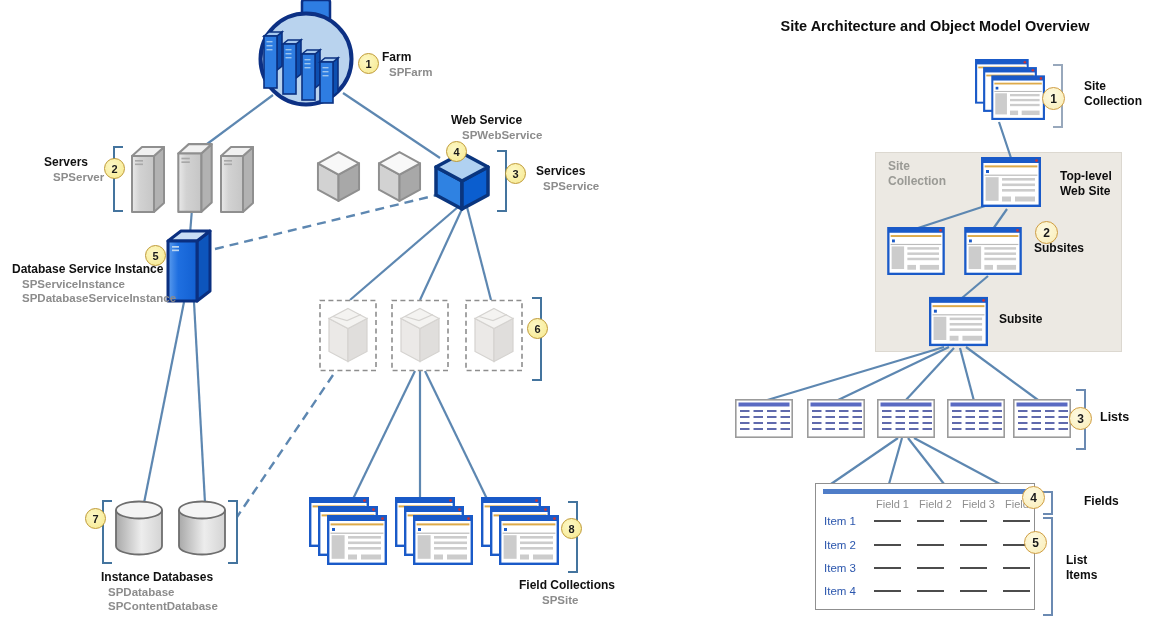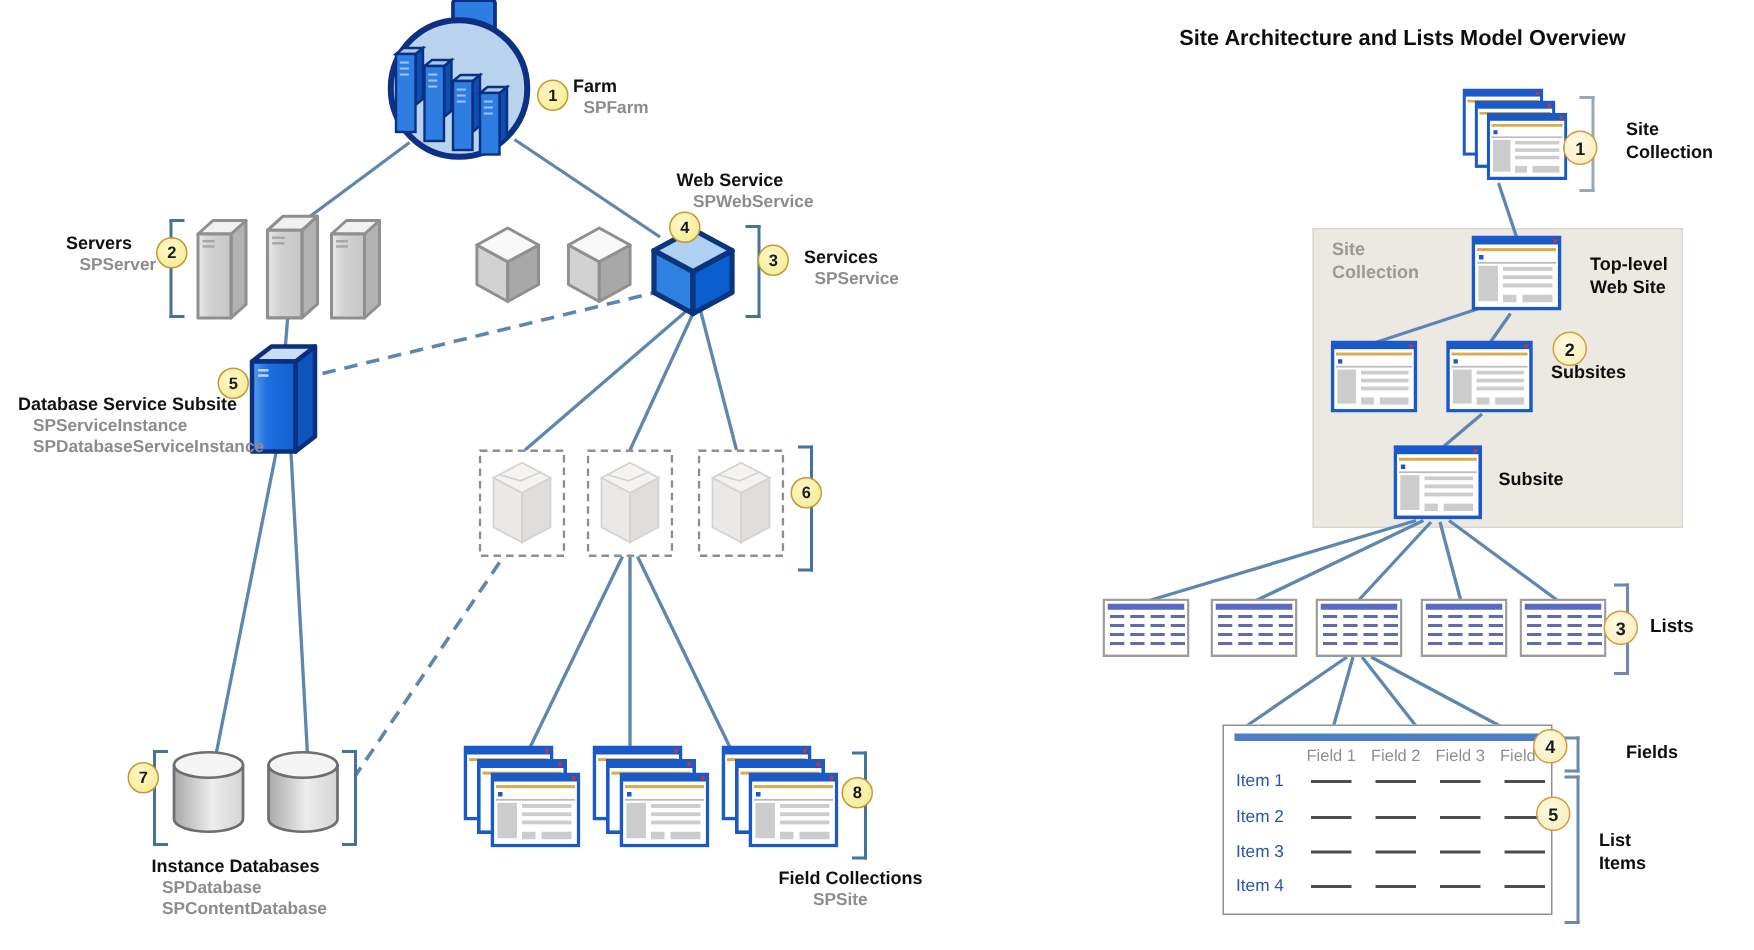--- a/index.html
+++ b/index.html
@@ -26,21 +26,21 @@
          border:1px solid #dcd8d0;z-index:0;}
   .beige-lbl{position:absolute;left:12px;top:6px;width:80px;font-weight:bold;color:#9a9a95;font-size:12px;line-height:1.25;}
   .r-title{position:absolute;left:752px;top:18px;width:366px;text-align:center;
            font-weight:bold;font-size:14.5px;color:#0d0d0d;z-index:3;}
   .r-lbl{position:absolute;z-index:3;font-weight:bold;font-size:12px;color:#0d0d0d;line-height:1.25;}
   
   .dtable{position:absolute;left:815px;top:483px;width:218px;height:125px;background:#fff;
           border:1px solid #8f8f8f;z-index:2;}
   .dtable .bluebar{position:absolute;left:7px;top:5px;width:204px;height:5px;background:#4f7dc8;}
   .dtable .fhead{position:absolute;left:50px;top:14px;display:flex;}
-  .dtable .fhead span{width:43px;text-align:center;color:#8f8f8f;font-size:11px;}
+  .dtable .fhead span{width:43px;text-align:right;color:#8f8f8f;font-size:11px;}
   .drow{position:absolute;left:8px;display:flex;align-items:center;height:12px;}
   .drow .ilabel{width:42px;color:#2b56ad;font-size:11.5px;}
   .drow .dcell{width:43px;display:flex;justify-content:center;}
   .drow .dash{width:27px;height:2.6px;background:#4c4c4c;}
 </style>
 </head>
 <body>
 
 <div id="canvas">
 
@@ -311,35 +311,35 @@
   </div>
   <div class="lbl" style="left:451px;top:113px">
     <div class="t">Web Service</div>
     <div class="c" style="margin-left:11px">SPWebService</div>
   </div>
   <div class="lbl" style="left:536px;top:164px">
     <div class="t">Services</div>
     <div class="c" style="margin-left:7px">SPService</div>
   </div>
   <div class="lbl" style="left:12px;top:262px">
-    <div class="t">Database Service Subsite</div>
+    <div class="t">Database Service Instance</div>
     <div class="c" style="margin-left:10px">SPServiceInstance</div>
     <div class="c" style="margin-left:10px">SPDatabaseServiceInstance</div>
   </div>
   <div class="lbl" style="left:101px;top:570px">
     <div class="t">Instance Databases</div>
     <div class="c" style="margin-left:7px">SPDatabase</div>
     <div class="c" style="margin-left:7px">SPContentDatabase</div>
   </div>
   <div class="lbl" style="left:519px;top:578px">
     <div class="t">Field Collections</div>
     <div class="c" style="margin-left:23px">SPSite</div>
   </div>
 
-  <div class="r-title">Site Architecture and Lists Model Overview</div>
+  <div class="r-title">Site Architecture and Object Model Overview</div>
 
   <svg class="icon node" style="left:975px;top:59px;width:70px;height:61px">
       <use href="#winstack"></use>
     </svg>
 
   <svg class="icon node" style="left:981px;top:157px;width:60px;height:50px">
       <use href="#win"></use>
     </svg>
   <svg class="icon node" style="left:887px;top:227px;width:58px;height:48px">
       <use href="#win"></use>

